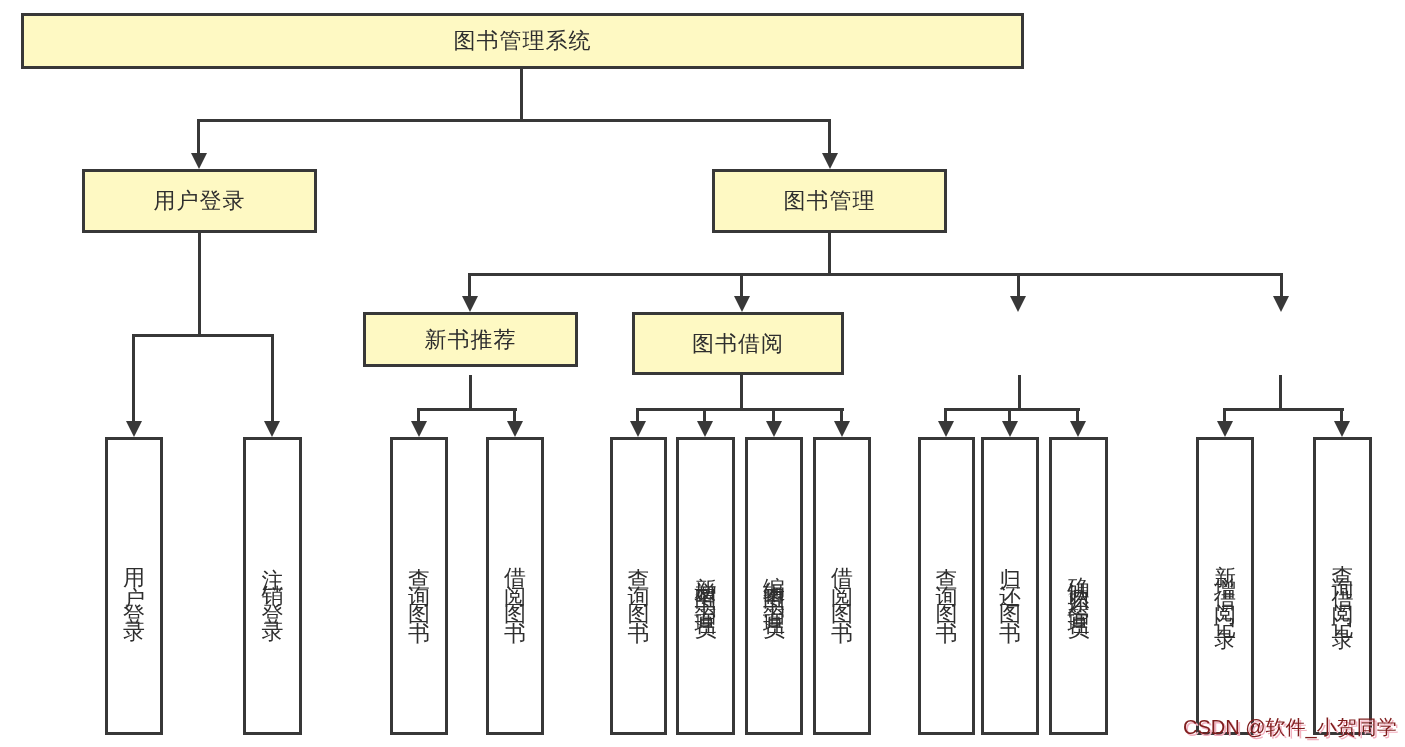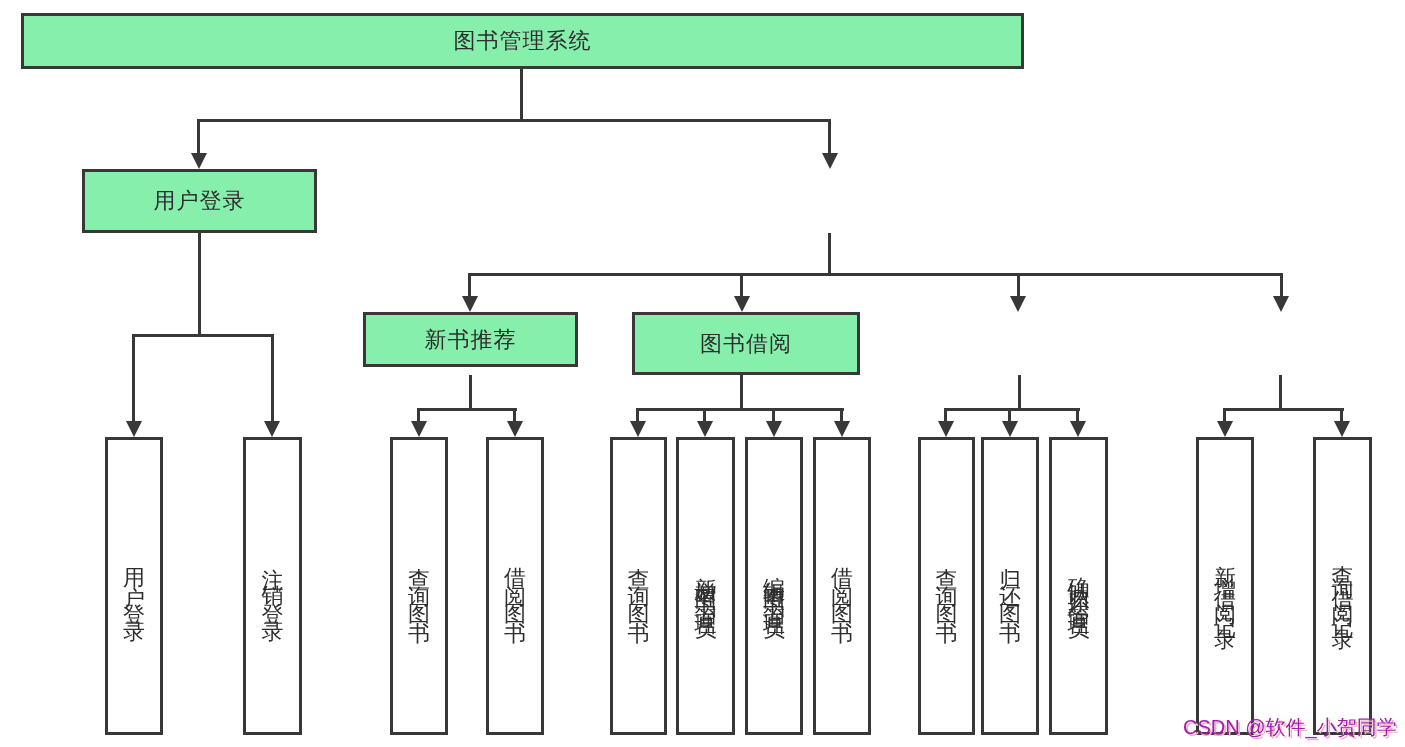--- a/index.html
+++ b/index.html
@@ -8,21 +8,21 @@
     width:1405px;height:747px;
     background:#ffffff;
     font-family:"Liberation Sans","DejaVu Sans",sans-serif;
     color:#2e2e2e;
     overflow:hidden;
   }
   .box{
     position:absolute;
     box-sizing:border-box;
     border:3px solid #383838;
-    background:#86efac;
+    background:#fef9c3;
     display:flex;align-items:center;justify-content:center;
     font-size:22px;
     letter-spacing:1px;
     white-space:nowrap;
   }
   .vbox{
     position:absolute;
     box-sizing:border-box;
     border:3px solid #383838;
     background:#ffffff;
@@ -41,39 +41,40 @@
   .arrow{
     position:absolute;width:0;height:0;
     border-left:8px solid transparent;
     border-right:8px solid transparent;
     border-top:16px solid #383838;
   }
   .watermark{
     position:absolute;
     left:1183px;top:714px;
     font-size:20px;
-    color:#a21caf;
+    color:#7f1d1d;
     text-shadow:2px 2px 0 #f2b1c0;
     white-space:nowrap;
     z-index:5;
   }
 </style>
 </head>
 <body>
 
 <div id="canvas">
 
   <div class="box" style="left:21px;top:13px;width:1003px;height:56px;">图书管理系统</div>
 
   <div class="box" style="left:82px;top:169px;width:235px;height:64px;">用户登录</div>
 
+  <div class="box" style="left:712px;top:169px;width:235px;height:64px;">图书管理</div>
 
   <div class="box" style="left:363px;top:312px;width:215px;height:55px;">新书推荐</div>
 
-  <div class="box" style="left:632px;top:312px;width:228px;height:63px;">图书借阅</div>
+  <div class="box" style="left:632px;top:312px;width:212px;height:63px;">图书借阅</div>
 
 
 
   <div class="vbox v4" style="left:105px;width:58px;">用户登录</div>
 
   <div class="vbox v4" style="left:243px;width:59px;">注销登录</div>
 
   <div class="vbox v4" style="left:390px;width:58px;">查询图书</div>
 
   <div class="vbox v4" style="left:486px;width:58px;">借阅图书</div>

